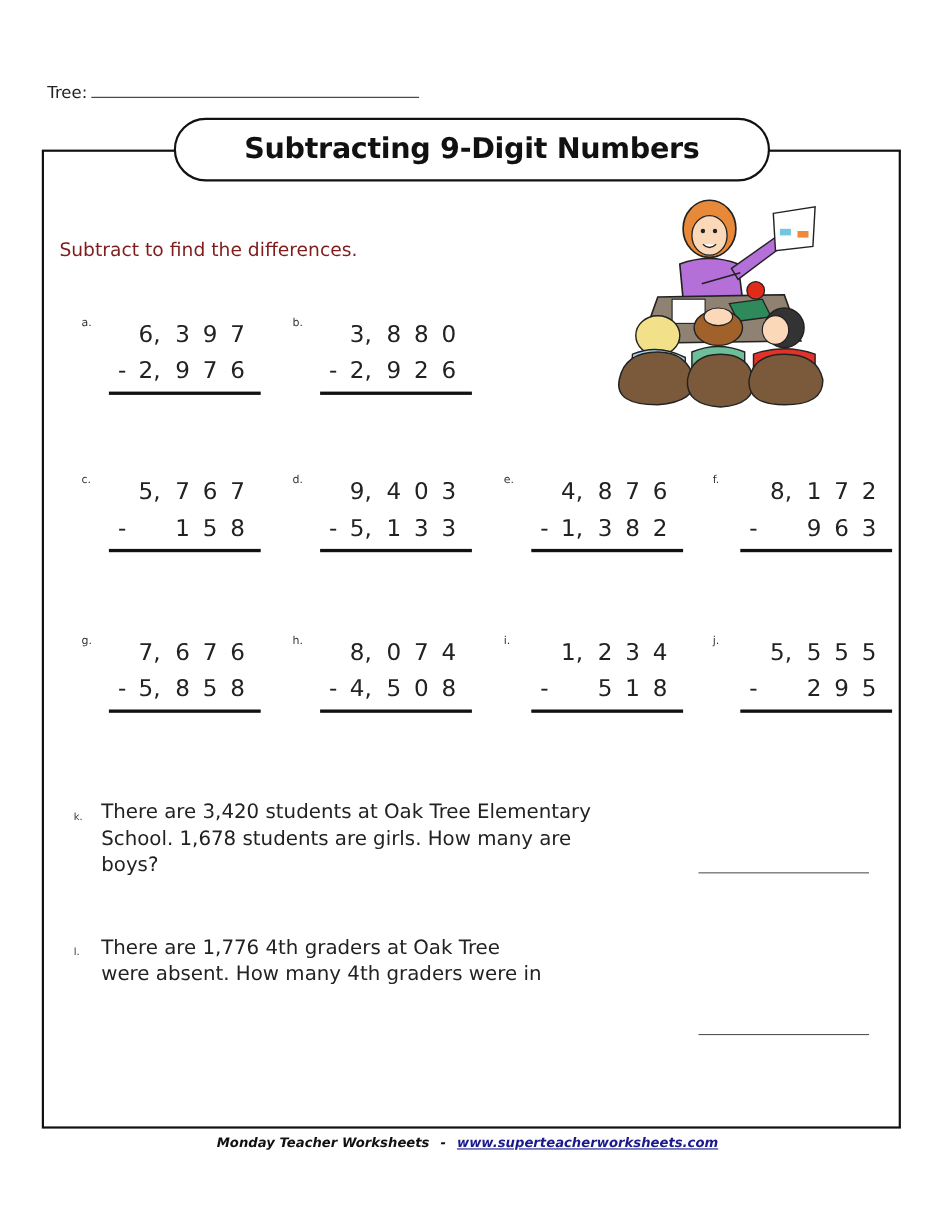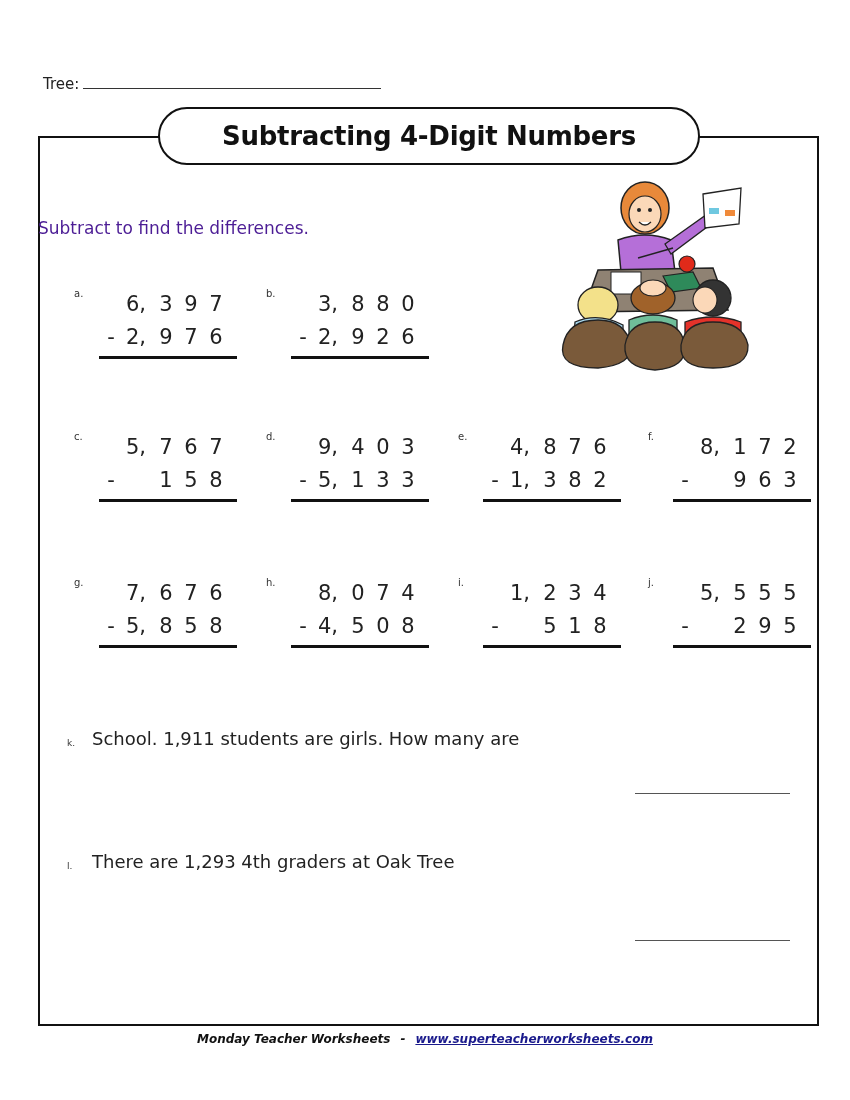--- a/index.html
+++ b/index.html
@@ -7,21 +7,21 @@
   body { position:relative; font-family:"DejaVu Sans", "Liberation Sans", sans-serif; color:#1a1a1a; }
 
   .name-line { position:absolute; left:43px; top:75px; font-size:15px; color:#222; }
   .name-line .blank { display:inline-block; width:298px; border-bottom:1px solid #333; height:14px; vertical-align:baseline; margin-left:4px; }
 
   .frame { position:absolute; left:38px; top:136px; width:781px; height:890px; border:2.5px solid #111; border-top:2px solid #111; }
 
   .title-pill { position:absolute; left:158px; top:107px; width:542px; height:58px; border:2px solid #111; border-radius:29px; background:#fff; display:flex; align-items:center; justify-content:center; }
   .title-pill span { font-family:"DejaVu Sans", sans-serif; font-weight:bold; font-size:26px; color:#111; letter-spacing:-0.3px; }
 
-  .instructions { position:absolute; left:38px; top:218px; font-size:17px; color:#4c1d95; }
+  .instructions { position:absolute; left:54px; top:218px; font-size:17px; color:#7f1d1d; }
 
   .problem { position:absolute; width:150px; height:70px; }
   .problem .label { position:absolute; left:0; top:0; font-size:10px; color:#333; }
   .problem .row { position:absolute; left:22px; width:116px; height:28px; font-size:21px; color:#222; }
   .problem .row span { position:absolute; top:0; text-align:center; width:20px; }
   .problem .top { top:4px; }
   .problem .bot { top:37px; }
   .problem .underline { position:absolute; left:25px; top:68px; width:138px; height:2.5px; background:#111; }
 
   .word { position:absolute; left:67px; font-size:18px; line-height:24px; color:#222; }
@@ -38,21 +38,21 @@
 </head>
 <body>
 
 <div class="name-line">
   <span>Tree:</span><span class="blank"></span>
 </div>
 
 <div class="frame"></div>
 
 <div class="title-pill">
-  <span>Subtracting 4-Digit Numbers</span>
+  <span>Subtracting 9-Digit Numbers</span>
 </div>
 
 <div class="instructions">Subtract to find the differences.</div>
 
 <div class="illustration">
   <svg width="200" height="192" viewBox="0 0 200 192">
 
     <ellipse cx="92" cy="28" rx="24" ry="26" fill="#e8893a" stroke="#222" stroke-width="1.5"></ellipse>
     <ellipse cx="92" cy="34" rx="16" ry="18" fill="#fbd8b8" stroke="#222" stroke-width="1.2"></ellipse>
     <circle cx="86" cy="30" r="2" fill="#222"></circle>
@@ -266,28 +266,31 @@
     <span style="left:60px">2</span>
     <span style="left:85px">9</span>
     <span style="left:110px">5</span>
   </div>
   <div class="underline"></div>
 </div>
 
 <div class="word" style="top:727px;">
   <span class="wlabel">k.</span>
   <div class="wtext">
-    <div>School.  1,911 students are girls.  How many are</div>
+    <div>There are 3,420 students at Oak Tree Elementary</div>
+    <div>School.  1,678 students are girls.  How many are</div>
+    <div>boys?</div>
   </div>
 </div>
 <div class="answer-line" style="top:793px;"></div>
 
 <div class="word" style="top:850px;">
   <span class="wlabel">l.</span>
   <div class="wtext">
-    <div>There are 1,293 4th graders at Oak Tree</div>
+    <div>There are 1,776 4th graders at Oak Tree</div>
+    <div>were absent.  How many 4th graders were in</div>
   </div>
 </div>
 <div class="answer-line" style="top:940px;"></div>
 
 <div class="footer">
   <span>Monday Teacher Worksheets</span><span class="sep">-</span><span class="link">www.superteacherworksheets.com</span>
 </div>
 
 </body></html>

